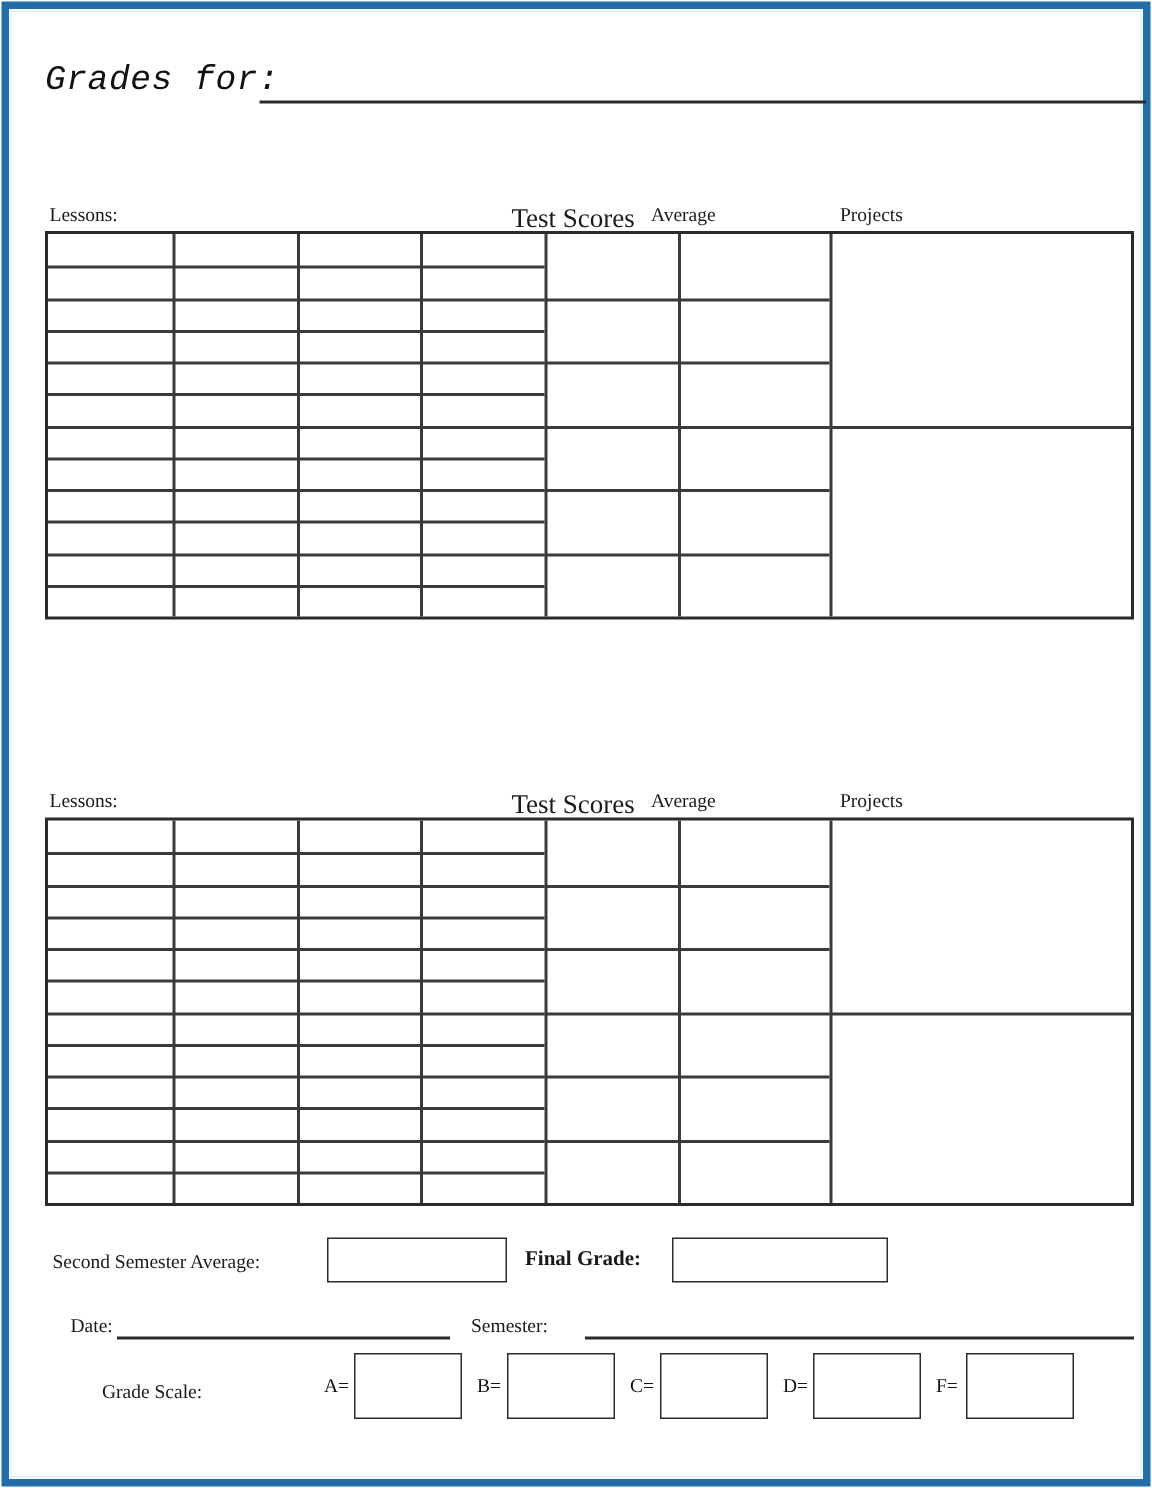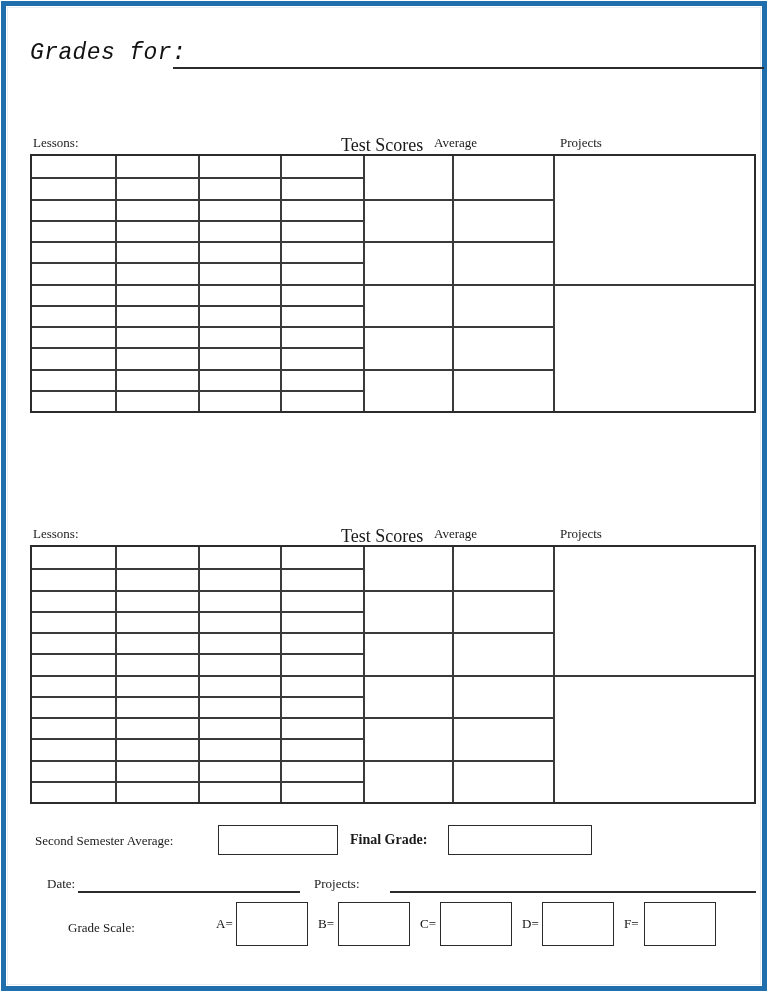--- a/index.html
+++ b/index.html
@@ -436,21 +436,21 @@
     <div id="sem2-row">
       <span id="sem2-label" class="lbl">Second Semester Average:</span>
       <div id="sem2-box" class="box"></div>
       <span id="final-label" class="lbl">Final Grade:</span>
       <div id="final-box" class="box"></div>
     </div>
 
     <div id="datesig">
       <span id="lbl-date" class="lbl">Date:</span>
       <div id="date-rule" class="rule"></div>
-      <span id="lbl-signature" class="lbl">Projects:</span>
+      <span id="lbl-signature" class="lbl">Semester:</span>
       <div id="sig-rule" class="rule"></div>
     </div>
 
     <div id="gradescale">
       <span id="lbl-gradescale" class="lbl">Grade Scale:</span>
 
     <div class="gs-item" style="left: 186px;">
           <span class="gs-eq">A=</span>
           <div class="gs-box"></div>
         </div>

